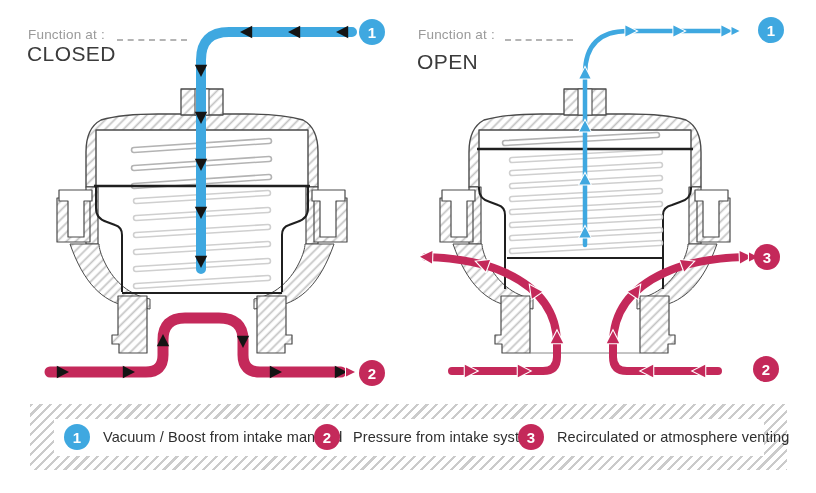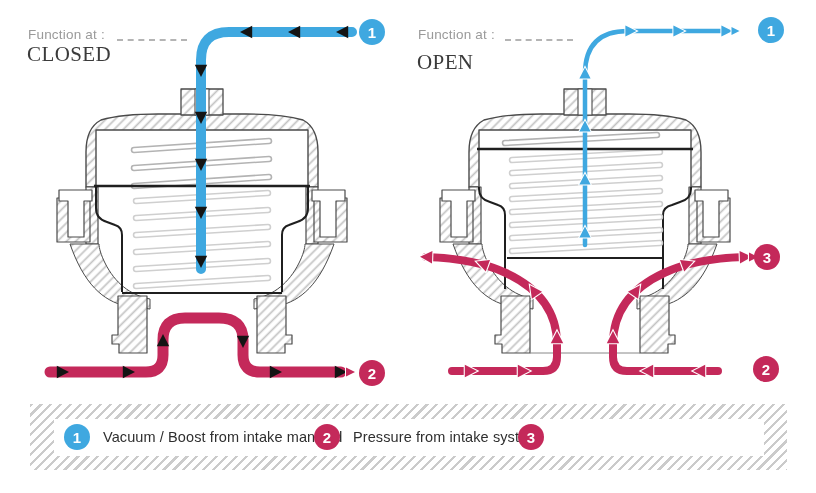--- a/index.html
+++ b/index.html
@@ -7,21 +7,21 @@
     position:relative;width:816px;height:493px;background:#ffffff;
     font-family:"Liberation Sans", sans-serif;overflow:hidden;padding-left:12px;
   }
   .fn-label{
     position:absolute;font-size:13.5px;color:#9a9a9a;letter-spacing:.2px;
   }
   .fn-dash{
     position:absolute;height:0;border-top:2px dashed #b4b4b4;
   }
   .state-label{
-    position:absolute;font-size:21px;color:#3b3b3b;letter-spacing:.4px;font-family:Liberation Serif, serif;
+    position:absolute;font-size:21px;color:#3b3b3b;letter-spacing:.4px;
   }
   .badge{
     position:absolute;width:26px;height:26px;border-radius:50%;
     display:flex;align-items:center;justify-content:center;
     color:#fff;font-size:15px;font-weight:bold;line-height:1;
   }
   .badge.blue{background:#3fa8e0;}
   .badge.red{background:#c4295a;}
   .legend-band{
     position:absolute;left:30px;top:404px;width:757px;height:66px;
@@ -236,15 +236,16 @@
   <div class="legend-item" style="left:64px">
     <div class="badge blue">1</div>
     <div class="legend-text">Vacuum / Boost from intake manifold</div>
   </div>
   <div class="legend-item" style="left:314px">
     <div class="badge red">2</div>
     <div class="legend-text">Pressure from intake system</div>
   </div>
   <div class="legend-item" style="left:518px">
     <div class="badge red">3</div>
+    <div class="legend-text">Recirculated or atmosphere venting</div>
   </div>
 
 </div>
 
 </body></html>

